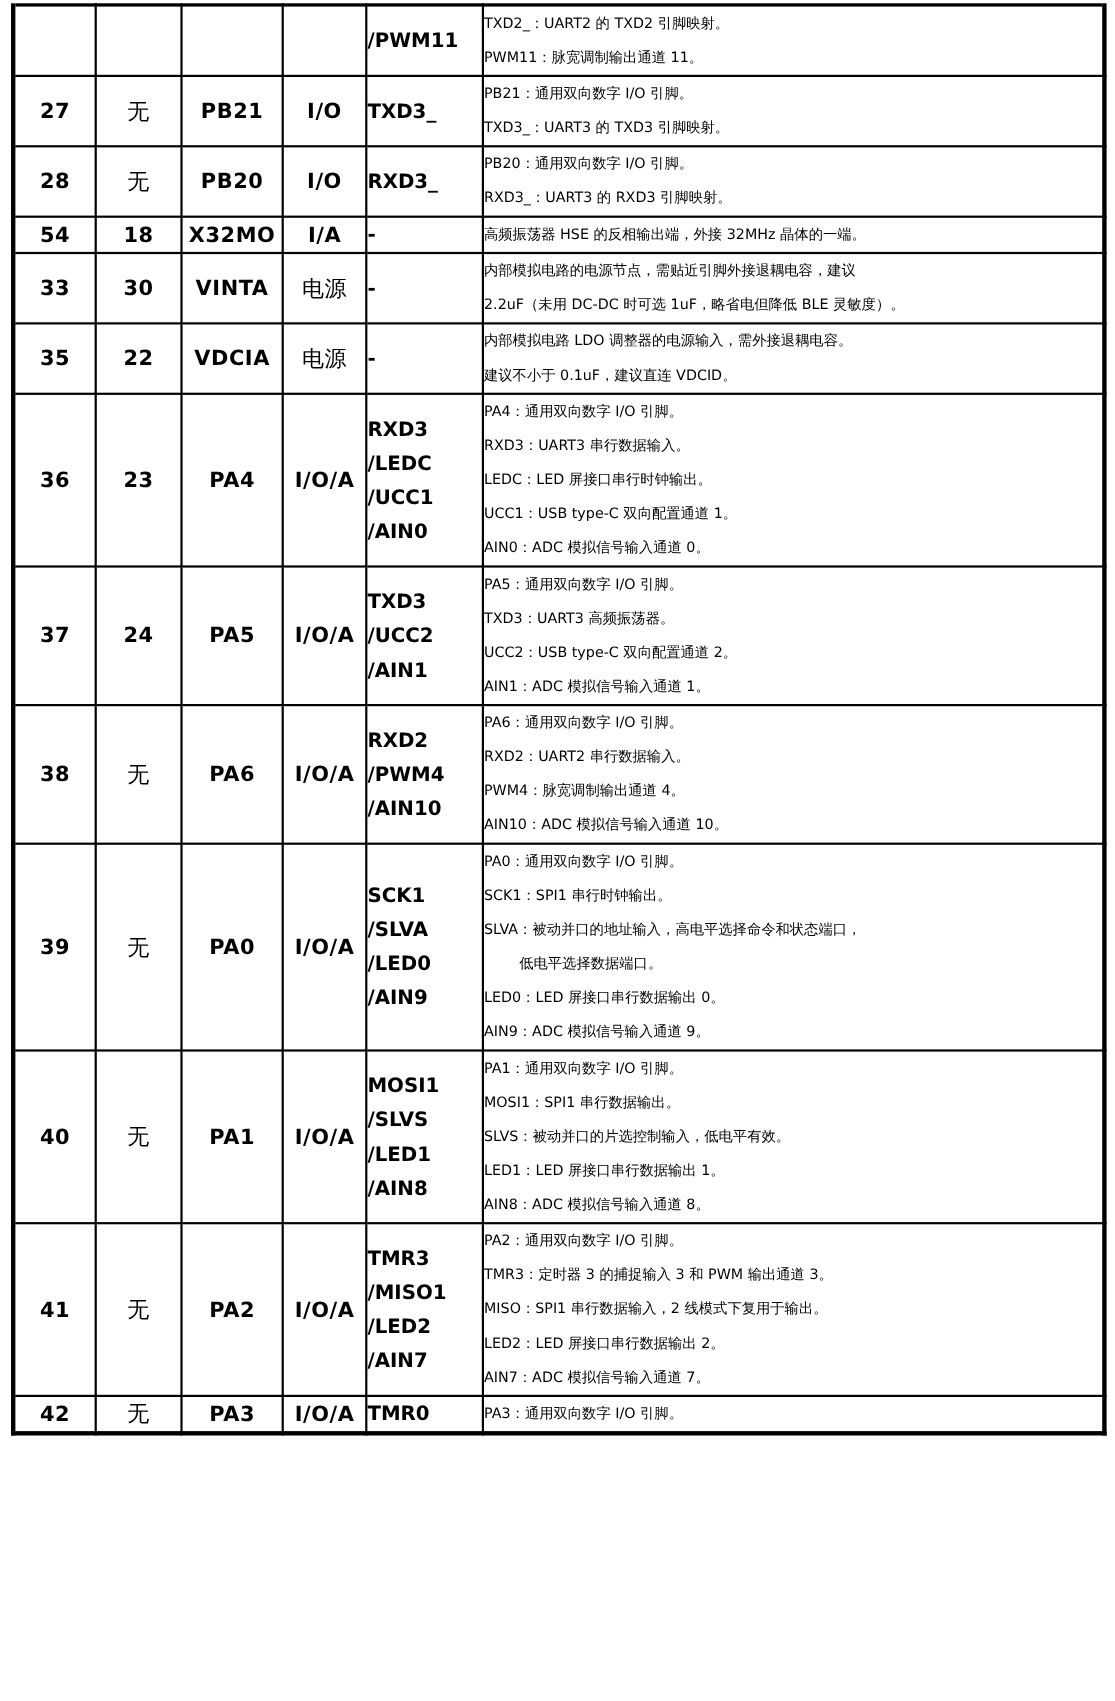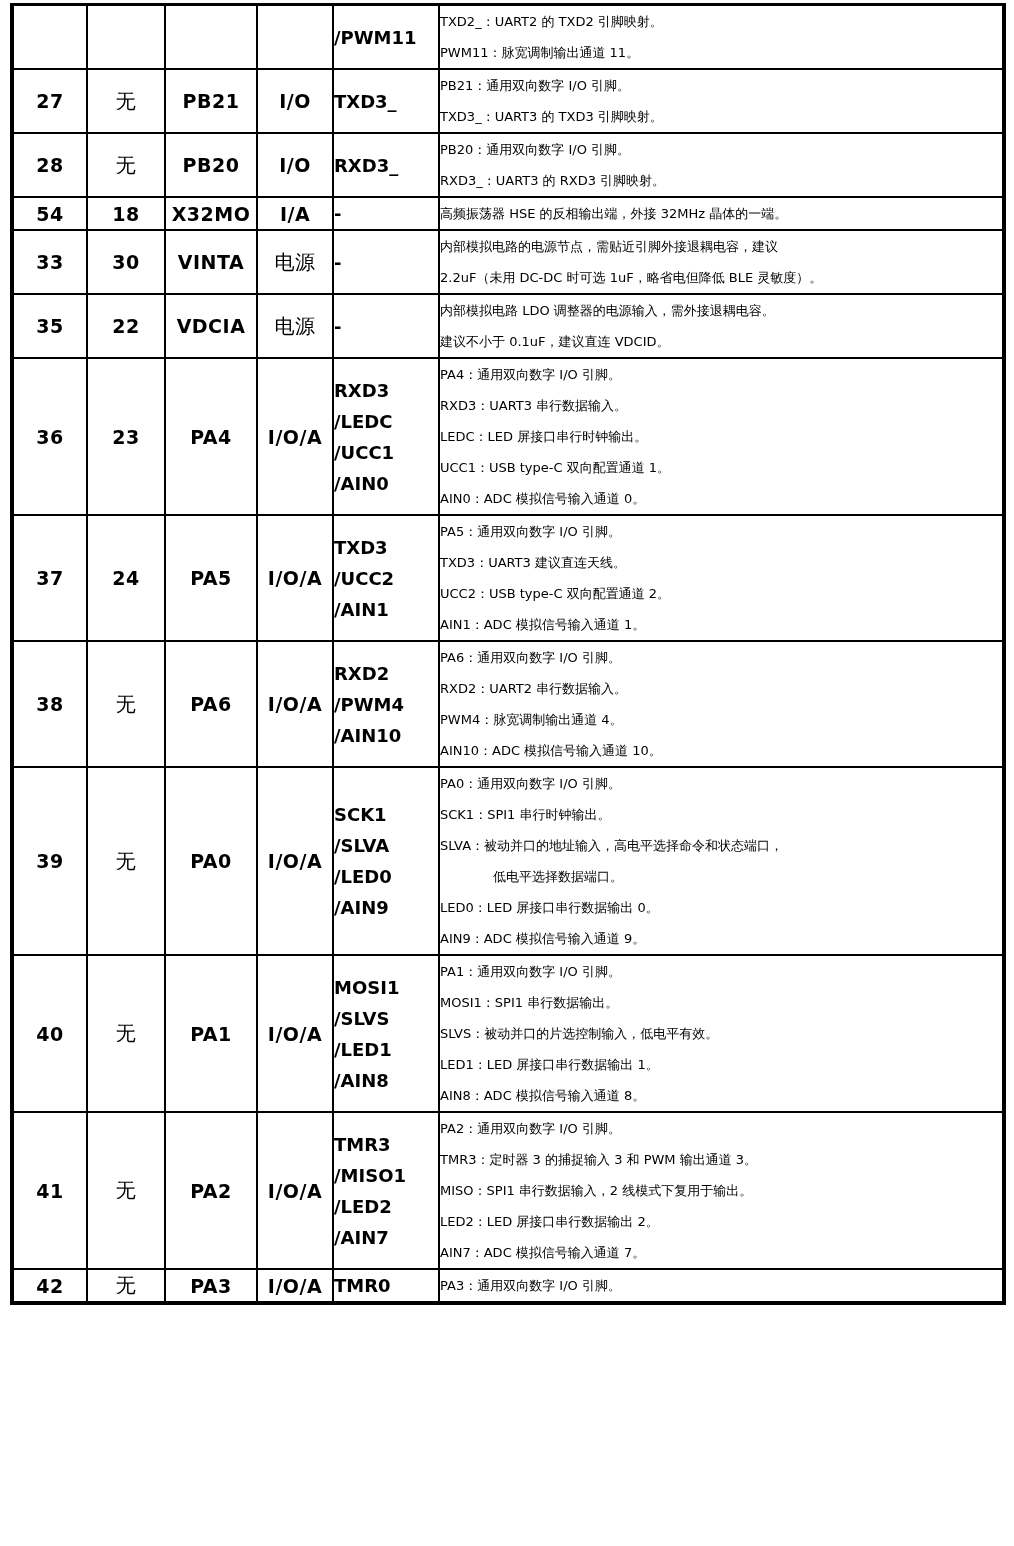--- a/index.html
+++ b/index.html
@@ -8,21 +8,21 @@
   .sheet { position: absolute; left: 10px; top: 3px; width: 996px; }
   table.pins { border-collapse: collapse; width: 996px; table-layout: fixed;
                border: 4px solid #000; border-top: 3px solid #000; }
   table.pins td { border: 2px solid #000; padding: 0; vertical-align: middle; }
   td.c { text-align: center; font-size: 19px; font-weight: bold; letter-spacing: 0.5px; }
   td.c.cn { font-weight: normal; font-size: 20px; }
   td.alt { font-size: 18px; font-weight: bold; line-height: 31px; }
   td.alt div { white-space: nowrap; }
   td.desc { font-size: 13px; line-height: 31px; padding-left: 5px; }
   td.desc div { white-space: nowrap; overflow: hidden; }
-  td.desc div.indent { padding-left: 53px; }
+  td.desc div.indent { padding-left: 32px; }
 </style>
 </head>
 <body>
 
 <div class="sheet">
   <table class="pins">
     <colgroup>
       <col style="width:75px">
         <col style="width:78px">
         <col style="width:92px">
@@ -132,21 +132,21 @@
           <td class="c">24</td>
           <td class="c">PA5</td>
           <td class="c">I/O/A</td>
           <td class="alt">
             <div>TXD3</div>
             <div>/UCC2</div>
             <div>/AIN1</div>
           </td>
           <td class="desc">
             <div>PA5：通用双向数字 I/O 引脚。</div>
-            <div>TXD3：UART3 建议直连天线。</div>
+            <div>TXD3：UART3 高频振荡器。</div>
             <div>UCC2：USB type-C 双向配置通道 2。</div>
             <div>AIN1：ADC 模拟信号输入通道 1。</div>
           </td>
         </tr>
         <tr style="height: 124px;">
           <td class="c">38</td>
           <td class="c cn">无</td>
           <td class="c">PA6</td>
           <td class="c">I/O/A</td>
           <td class="alt">

